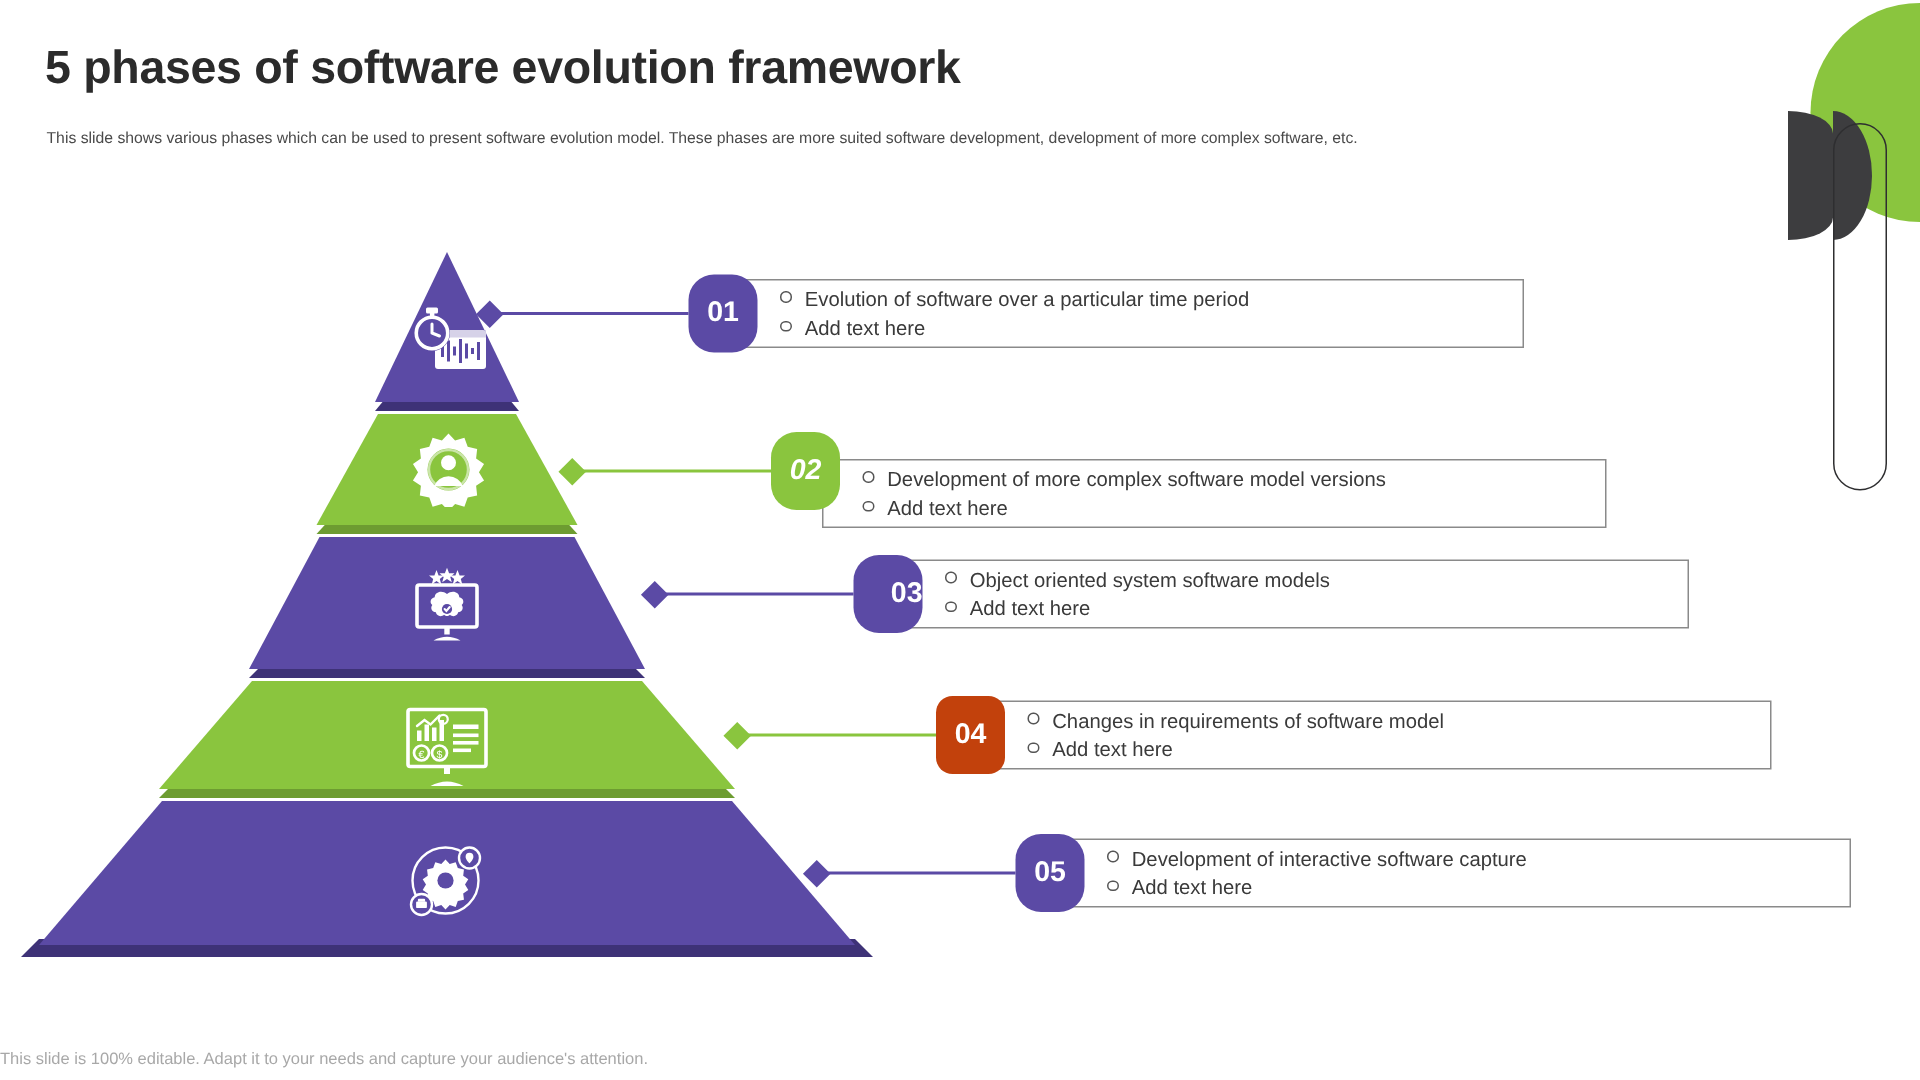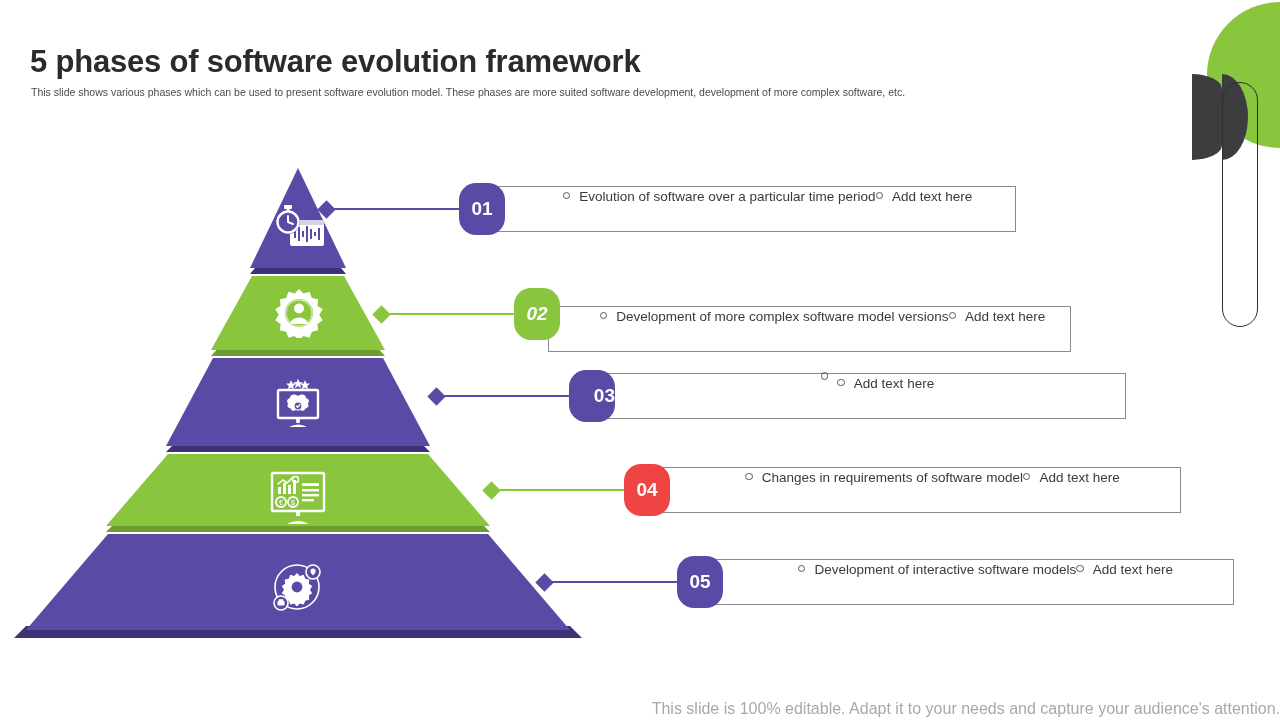--- a/index.html
+++ b/index.html
@@ -58,21 +58,21 @@
     border: 1.4px solid #2e2e30;
     border-radius: 20px;
     background: transparent;
     z-index: 3;
   }
 
   
   .page-title {
     position: absolute;
     left: 30px;
-    top: 44px;
+    top: 27px;
     font-size: 31px;
     font-weight: bold;
     color: #2b2b2b;
     letter-spacing: -0.2px;
     white-space: nowrap;
     z-index: 5;
   }
   .page-subtitle {
     position: absolute;
     left: 31px;
@@ -129,20 +129,21 @@
     flex: 0 0 auto;
     z-index: 3;
   }
   .box {
     height: 46px;
     border: 1.1px solid #8a8a8a;
     background: #ffffff;
     margin-left: -12px;
     padding-left: 26px;
     display: flex;
+    flex-direction: column;
     justify-content: center;
     box-sizing: border-box;
     flex: 0 0 auto;
   }
   .bullet-line {
     display: flex;
     align-items: baseline;
     font-size: 13.5px;
     color: #3a3a3a;
     line-height: 1.42;
@@ -159,22 +160,22 @@
     position: relative;
     top: -2px;
   }
 
   
   .footer-note {
     position: absolute;
     left: 0;
     right: 0;
     top: 700px;
-    text-align: right;
-    font-size: 16px;
+    text-align: left;
+    font-size: 11px;
     color: #a8a8a8;
     z-index: 5;
   }
 </style>
 </head>
 <body>
 
 <div class="deco-green-circle"></div>
 <div class="deco-dark-half"></div>
 <div class="deco-pill"></div>
@@ -335,32 +336,33 @@
 
 <div class="row" style="left:430px; top:370px;">
   <span class="diamond" style="background:#5B4AA5;"></span>
   <span class="connector" style="width:126px; background:#5B4AA5;"></span>
   <span class="badge" style="background:#5B4AA5;justify-content:flex-end;">
     <span>03</span>
   </span>
   <div class="box" style="width:523px;">
     <div class="bullet-line">
       <span class="bullet-mark"></span>
+      <span>Object oriented system software models</span>
     </div>
     <div class="bullet-line">
       <span class="bullet-mark"></span>
       <span>Add text here</span>
     </div>
   </div>
 </div>
 
 <div class="row" style="left:485px; top:464px;">
   <span class="diamond" style="background:#8AC53E;"></span>
   <span class="connector" style="width:126px; background:#8AC53E;"></span>
-  <span class="badge" style="background:#ef4444;">
+  <span class="badge" style="background:#c2410c;border-radius:11px;">
     <span>04</span>
   </span>
   <div class="box" style="width:523px;">
     <div class="bullet-line">
       <span class="bullet-mark"></span>
       <span>Changes in requirements of software model</span>
     </div>
     <div class="bullet-line">
       <span class="bullet-mark"></span>
       <span>Add text here</span>
@@ -370,21 +372,21 @@
 
 <div class="row" style="left:538px; top:556px;">
   <span class="diamond" style="background:#5B4AA5;"></span>
   <span class="connector" style="width:126px; background:#5B4AA5;"></span>
   <span class="badge" style="background:#5B4AA5;">
     <span>05</span>
   </span>
   <div class="box" style="width:523px;">
     <div class="bullet-line">
       <span class="bullet-mark"></span>
-      <span>Development of interactive software models</span>
+      <span>Development of interactive software capture</span>
     </div>
     <div class="bullet-line">
       <span class="bullet-mark"></span>
       <span>Add text here</span>
     </div>
   </div>
 </div>
 
 <div class="footer-note">This slide is 100% editable. Adapt it to your needs and capture your audience's attention.</div>
 

